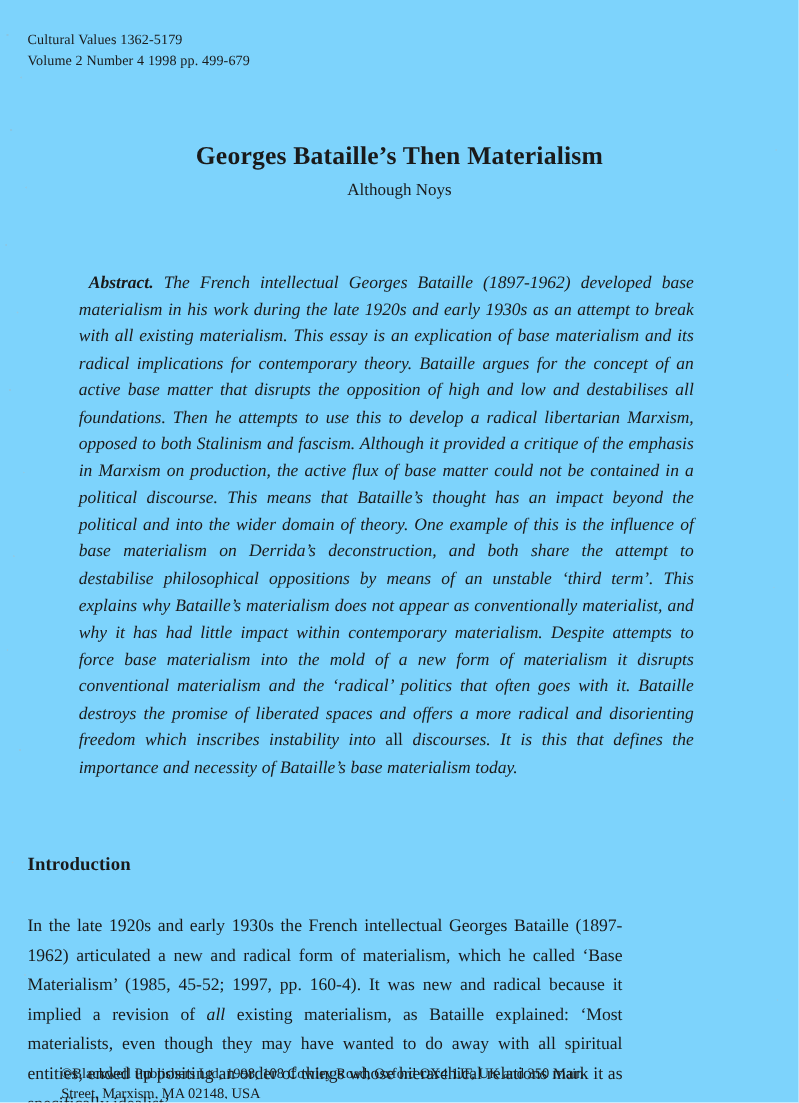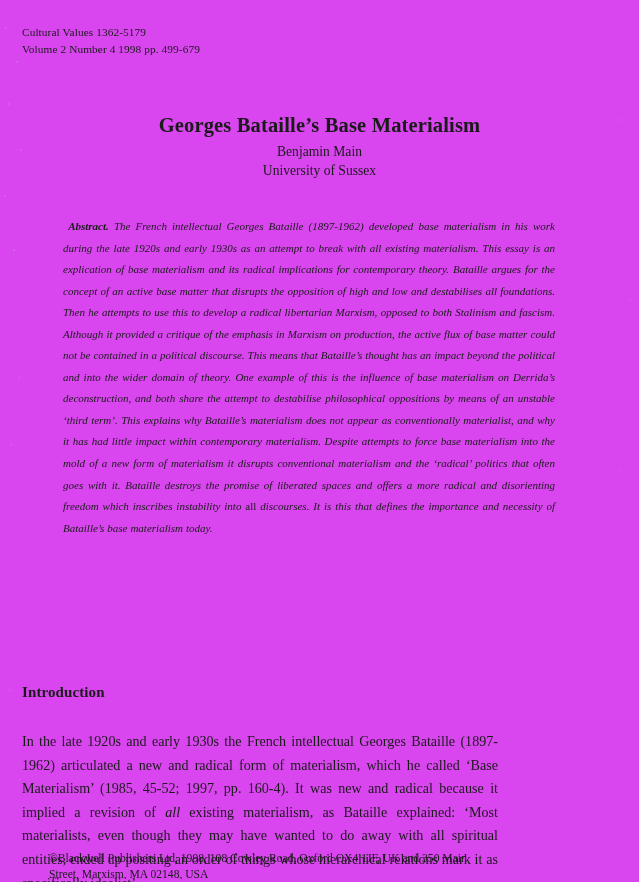--- a/index.html
+++ b/index.html
@@ -5,21 +5,21 @@
   html, body {
     margin: 0;
     padding: 0;
     background: #ffffff;
   }
   .page {
     position: relative;
     width: 639px;
     height: 882px;
     overflow: hidden;
-    background: #d946ef;
+    background: #7dd3fc;
     font-family: "Liberation Serif", "DejaVu Serif", serif;
     color: #1a1a1a;
     -webkit-font-smoothing: antialiased;
   }
 
   
   .speckle {
     position: absolute;
     top: 0;
     left: 0;
@@ -91,21 +91,21 @@
     font-size: 13.6px;
     line-height: 19px;
   }
 
   
   .abstract {
     position: absolute;
     left: 63px;
     top: 216px;
     width: 492px;
-    font-size: 11px;
+    font-size: 14px;
     line-height: 21.55px;
     font-style: italic;
     text-align: justify;
     text-indent: 0;
     letter-spacing: 0;
     word-spacing: .2px;
     hyphens: none;
   }
   .abstract .lead {
     font-weight: bold;
@@ -165,25 +165,24 @@
 <div class="page">
 
   <div class="speckle"></div>
   <div class="speckle-r"></div>
 
   <div class="journal-header">
     <div>Cultural Values 1362-5179</div>
     <div>Volume 2 Number 4 1998 pp. 499-679</div>
   </div>
 
-  <h1 class="title">Georges Bataille’s Base Materialism</h1>
+  <h1 class="title">Georges Bataille’s Then Materialism</h1>
 
   <div class="author-block">
-    <div>Benjamin Main</div>
-    <div>University of Sussex</div>
+    <div>Although Noys</div>
   </div>
 
   <div class="abstract">
     <span class="lead">Abstract.</span><span> The French intellectual Georges Bataille (1897-1962) developed base materialism in his work during the late 1920s and early 1930s as an attempt to break with all existing materialism. This essay is an explication of base materialism and its radical implications for contemporary theory. Bataille argues for the concept of an active base matter that disrupts the opposition of high and low and destabilises all foundations. Then he attempts to use this to develop a radical libertarian Marxism, opposed to both Stalinism and fascism. Although it provided a critique of the emphasis in Marxism on production, the active flux of base matter could not be contained in a political discourse. This means that Bataille’s thought has an impact beyond the political and into the wider domain of theory. One example of this is the influence of base materialism on Derrida’s deconstruction, and both share the attempt to destabilise philosophical oppositions by means of an unstable ‘third term’. This explains why Bataille’s materialism does not appear as conventionally materialist, and why it has had little impact within contemporary materialism. Despite attempts to force base materialism into the mold of a new form of materialism it disrupts conventional materialism and the ‘radical’ politics that often goes with it. Bataille destroys the promise of liberated spaces and offers a more radical and disorienting freedom which inscribes instability into </span><span class="roman">all</span><span> discourses. It is this that defines the importance and necessity of Bataille’s base materialism today.</span>
   </div>
 
   <h2 class="section-heading">Introduction</h2>
 
   <p class="body-text"><span>In the late 1920s and early 1930s the French intellectual Georges Bataille (1897-1962) articulated a new and radical form of materialism, which he called ‘Base Materialism’ (1985, 45-52; 1997, pp. 160-4). It was new and radical because it implied a revision of </span><span class="ital">all</span><span> existing materialism, as Bataille explained: ‘Most materialists, even though they may have wanted to do away with all spiritual entities, ended up positing an order of things whose hierarchical relations mark it as specifically idealist’</span></p>
 

